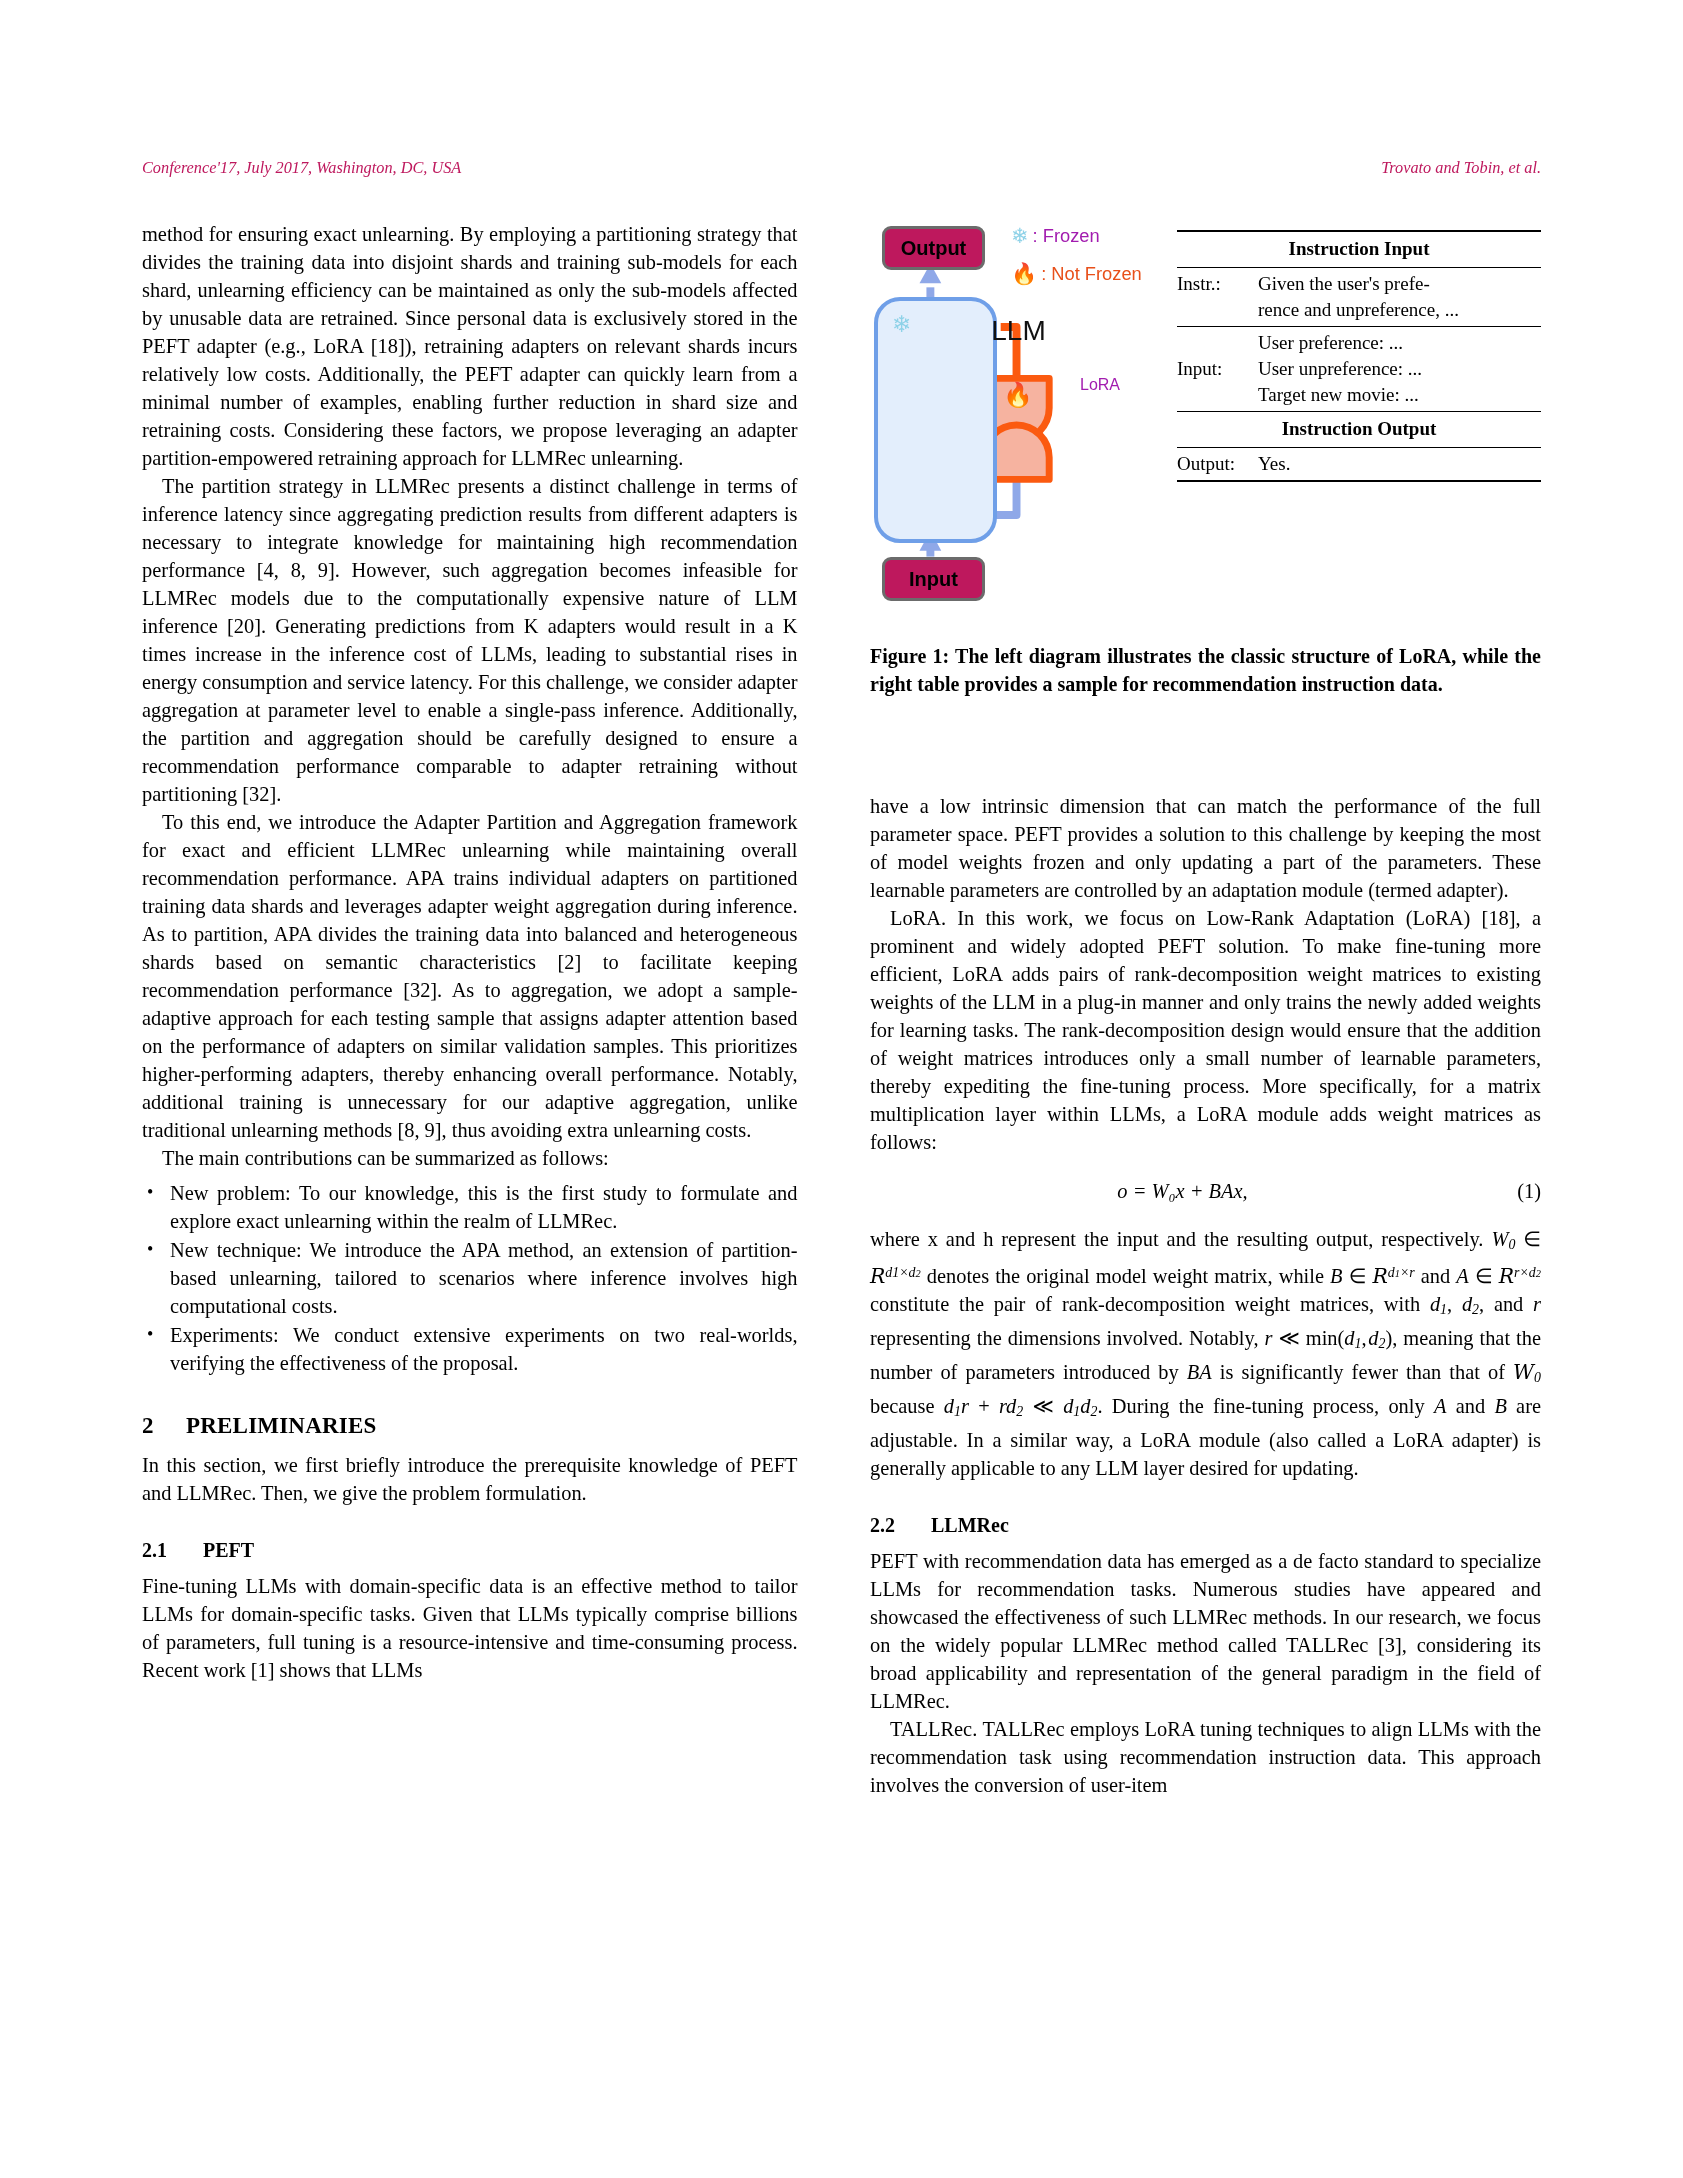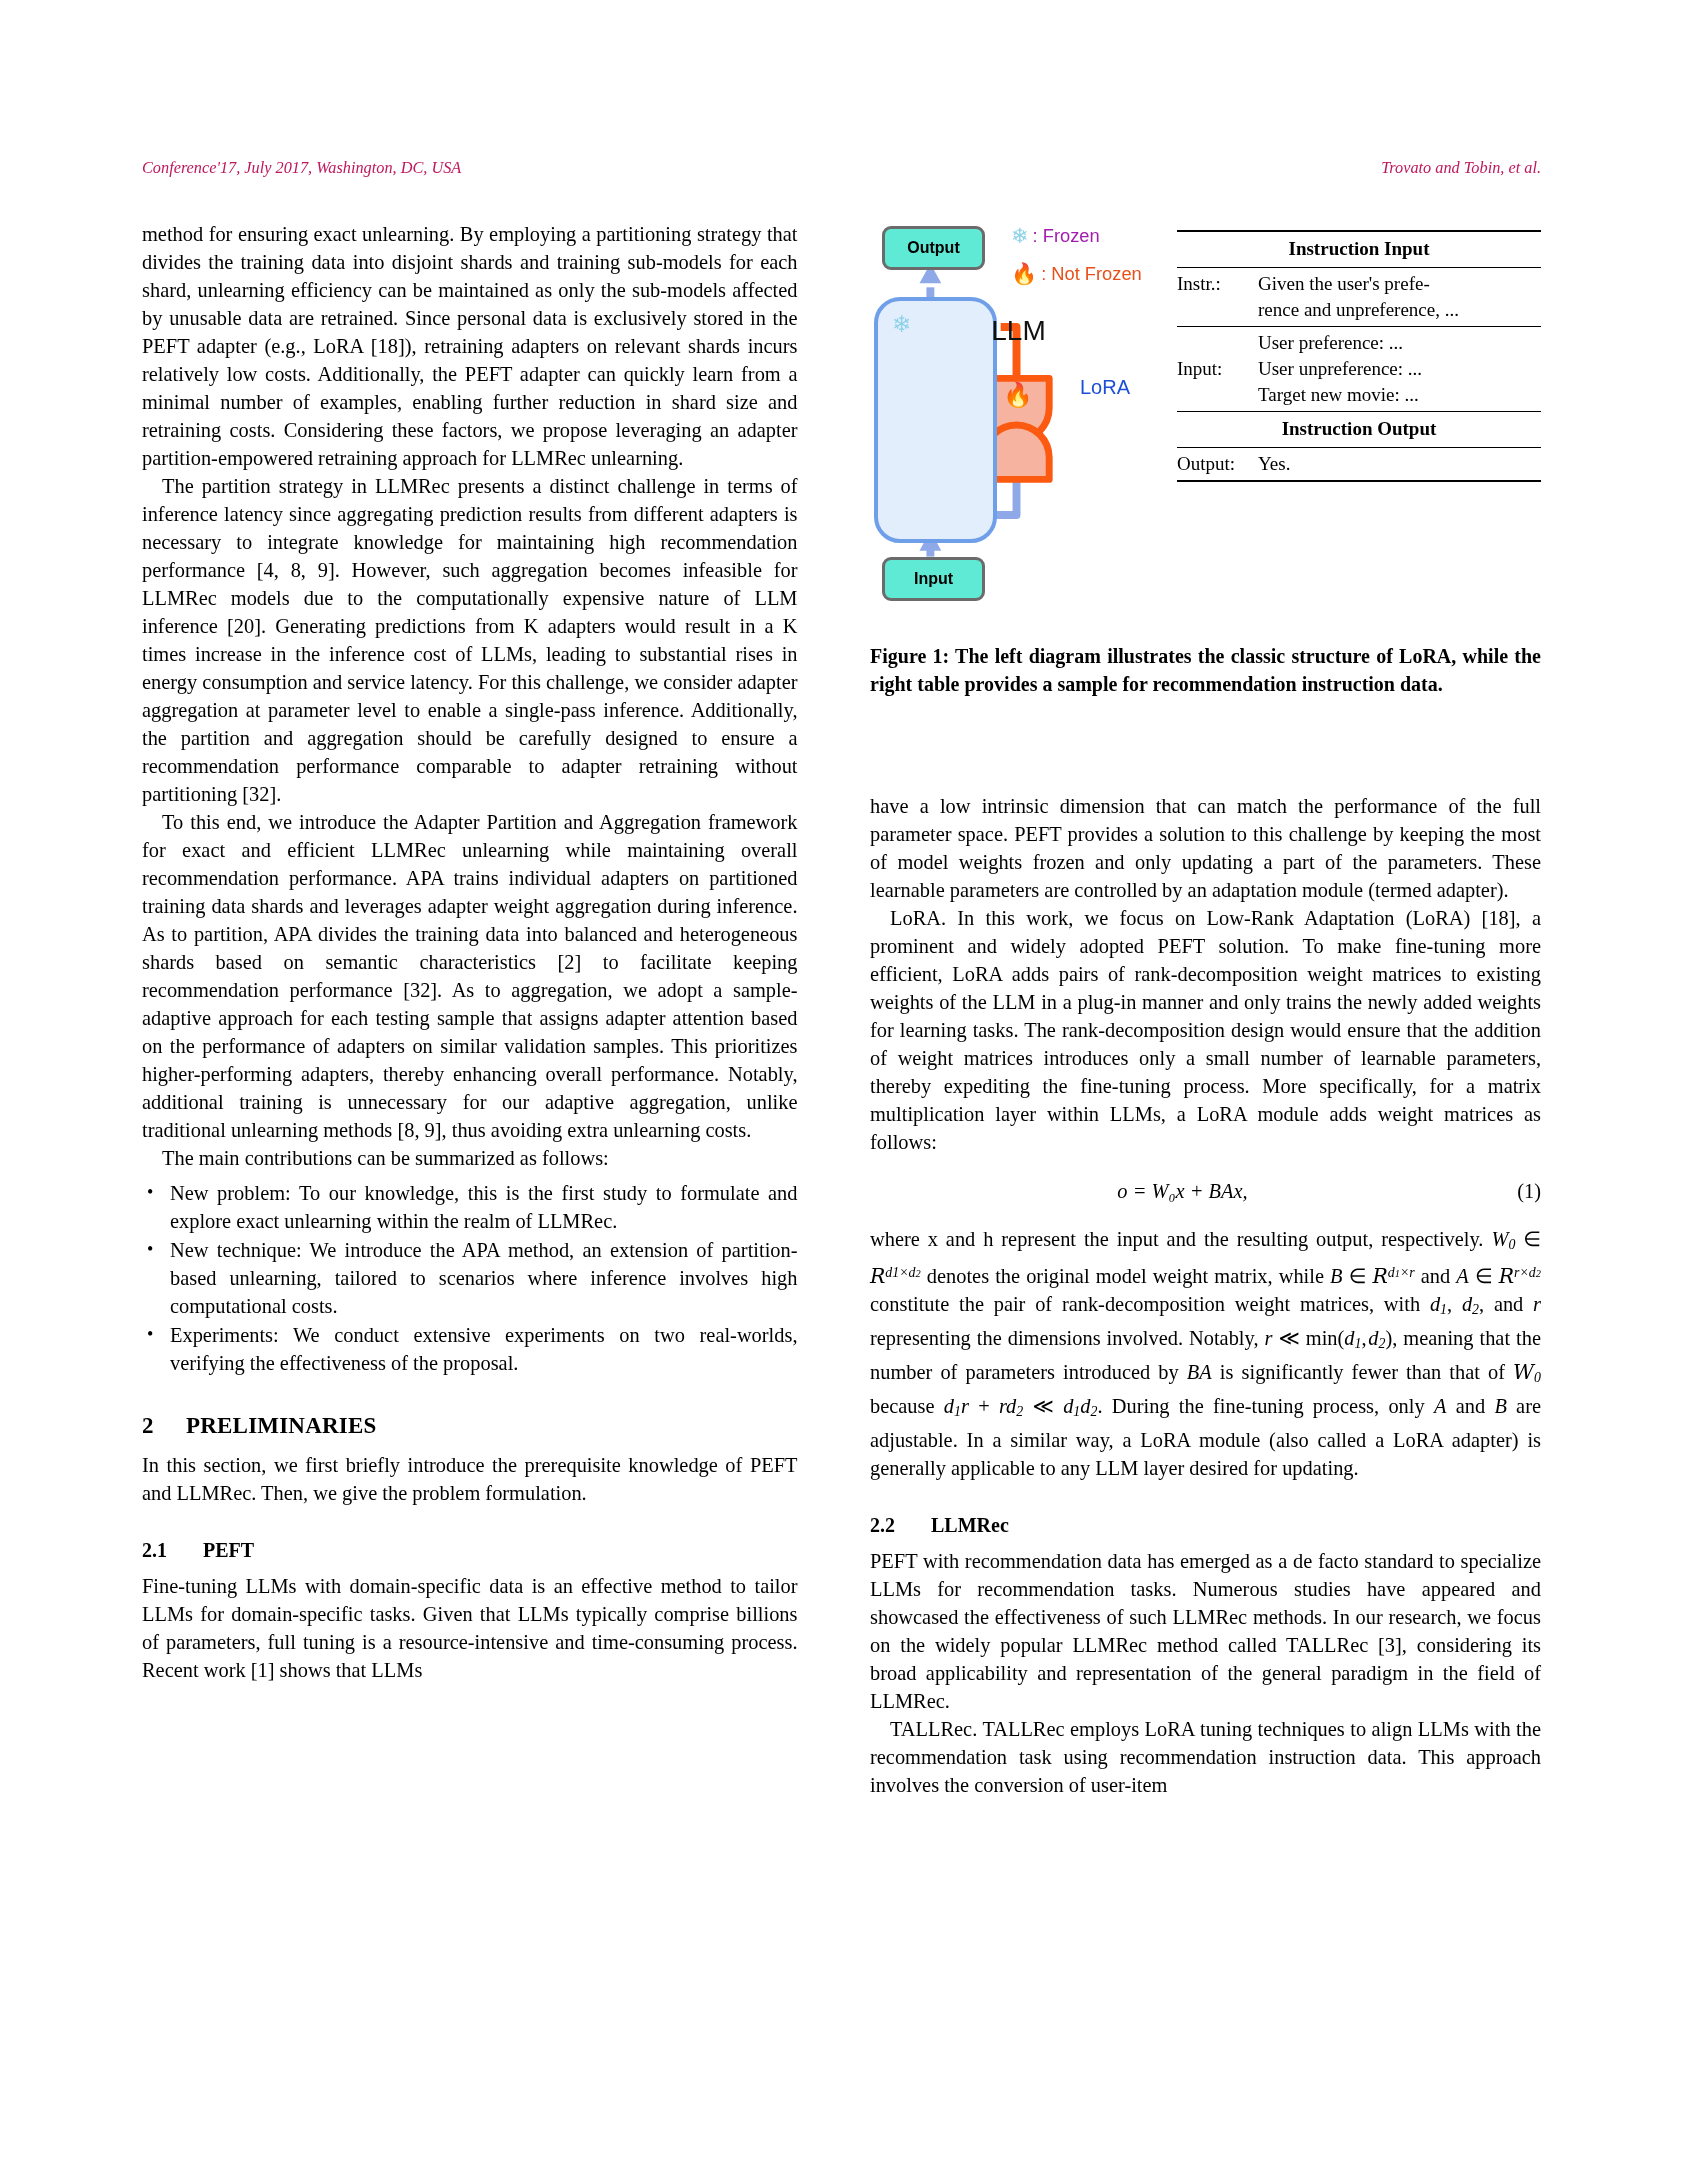--- a/index.html
+++ b/index.html
@@ -86,26 +86,26 @@
   
   .figwrap {
     position:absolute; top:220px; left:870px; width:671px;
   }
   .figrow { position:relative; height:396px; }
 
   
   .diagram { position:absolute; left:0; top:0; width:297px; height:396px; }
   .nodebox {
     position:absolute;
-    background:#5eead4;
+    background:#be185d;
     border:3px solid #6b6b6b;
     border-radius:9px;
     font-family:"Liberation Sans", sans-serif;
     font-weight:bold;
-    font-size:16px;
+    font-size:20px;
     color:#000;
     display:flex; align-items:center; justify-content:center;
   }
   #node-output { left:12px; top:6px; width:97px; height:38px; }
   #node-input  { left:12px; top:337px; width:97px; height:38px; }
 
   .llmbox {
     position:absolute; left:4px; top:77px; width:115px; height:238px;
     background:#e3eefc;
     border:4px solid #6f9fe8;
@@ -130,21 +130,21 @@
     margin-bottom:14px;
     white-space:nowrap;
   }
   .legend .gly { font-size:21px; margin-right:4px; }
   .legend .frozen-txt { color:#a21caf; }
   .legend .hot-txt { color:#e8501a; }
 
   .lora-label {
     position:absolute; left:210px; top:156px;
     font-family:"Liberation Sans", sans-serif;
-    font-size:20px; color:#1d4ed8;
+    font-size:16px; color:#a21caf;
   }
 
   
   .tblwrap { position:absolute; left:307px; top:10px; width:364px; }
   table.inst {
     border-collapse:collapse; width:100%;
     font-size:19px; line-height:26px;
   }
   table.inst td { padding:3px 0 3px 0; vertical-align:top; }
   table.inst td.k { width:75px; padding-right:6px; white-space:nowrap; }

